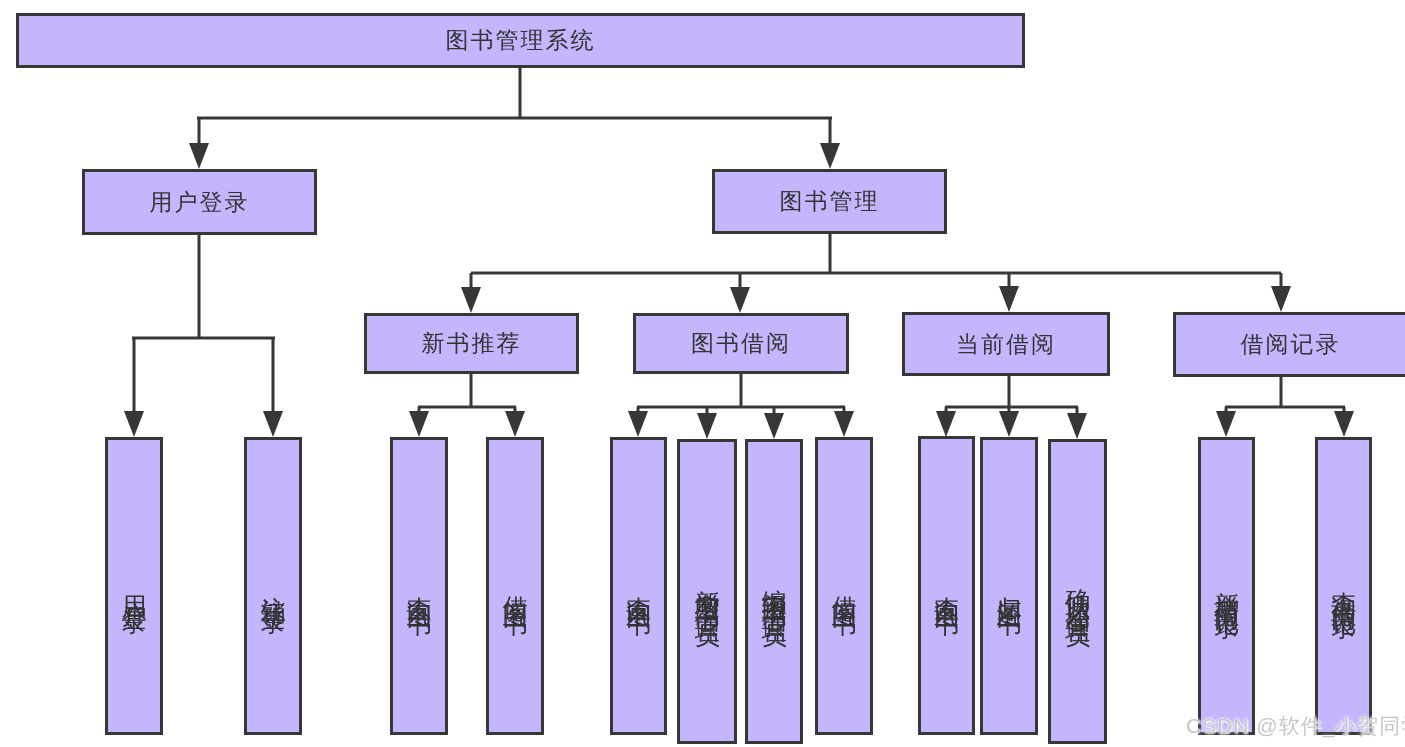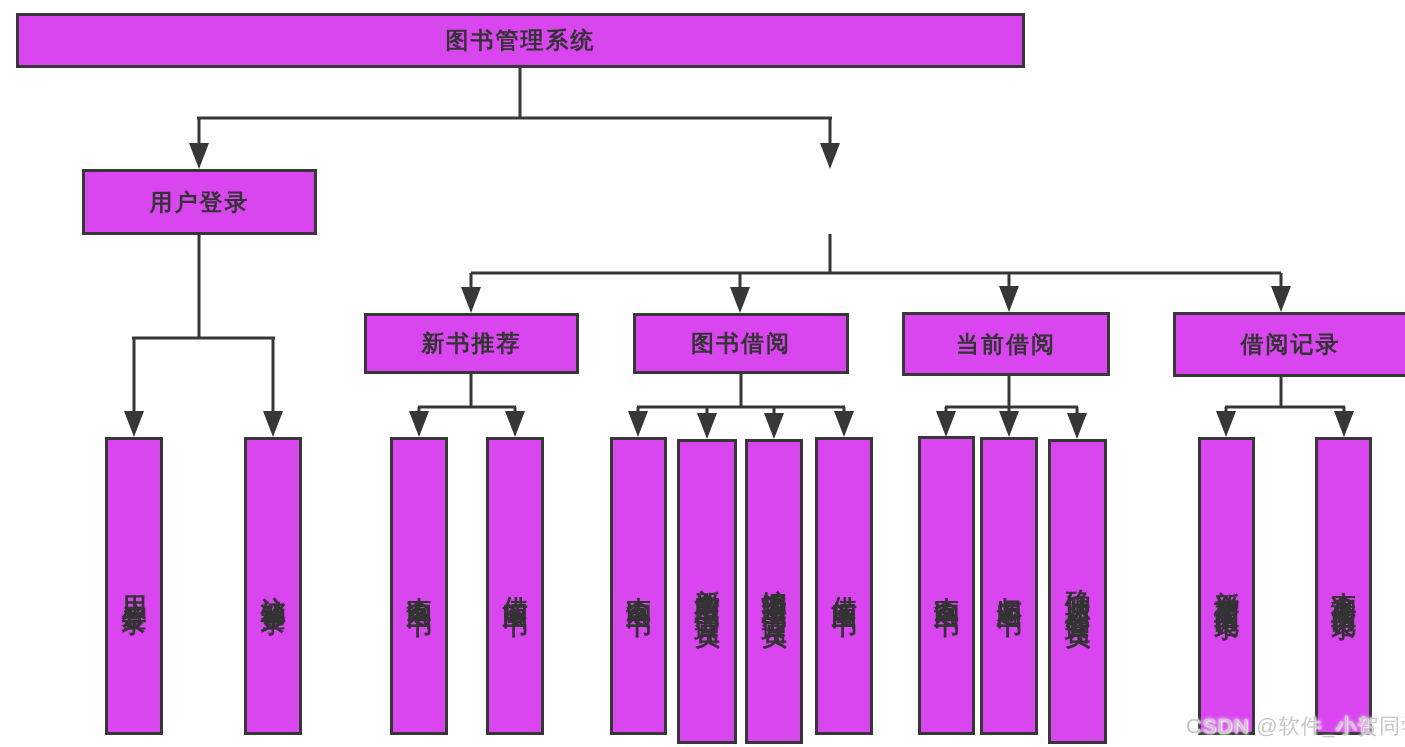--- a/index.html
+++ b/index.html
@@ -10,26 +10,25 @@
     height: 747px;
     background: var(--background, #ffffff);
     font-family: "Liberation Sans", sans-serif;
     overflow: hidden;
   }
   #connectors { position: absolute; left: 0; top: 0; }
   #connectors .cline { stroke: var(--line, #373737); stroke-width: 3; fill: none; }
   #connectors .cfill { fill: var(--line, #373737); stroke: none; }
   .node {
     position: absolute;
-    background: #d946ef;
+    background: #c4b5fd;
     border: 3px solid var(--line, #373737);
     display: flex;
     align-items: center;
     justify-content: center;
-    font-weight: bold;
   }
   .hnode span {
     font-size: 23px;
     letter-spacing: 2px;
     color: var(--text, #333333);
     white-space: nowrap;
   }
   .vnode span {
     writing-mode: vertical-rl;
     text-orientation: mixed;
@@ -74,20 +73,23 @@
       M1067,413 L1087,413 L1077,439 Z M1216,411 L1236,411 L1226,437 Z
       M1334,411 L1354,411 L1344,437 Z"></path>
   </svg>
 
   <div class="node hnode" style="left:16px;top:13px;width:1009px;height:55px">
     <span>图书管理系统</span>
   </div>
 
   <div class="node hnode" style="left:82px;top:169px;width:235px;height:66px">
     <span>用户登录</span>
+  </div>
+  <div class="node hnode" style="left:712px;top:169px;width:235px;height:65px">
+    <span>图书管理</span>
   </div>
 
   <div class="node hnode" style="left:633px;top:313px;width:216px;height:61px">
     <span>图书借阅</span>
   </div>
   <div class="node hnode" style="left:364px;top:313px;width:215px;height:61px">
     <span>新书推荐</span>
   </div>
   <div class="node hnode" style="left:902px;top:312px;width:208px;height:64px">
     <span>当前借阅</span>

